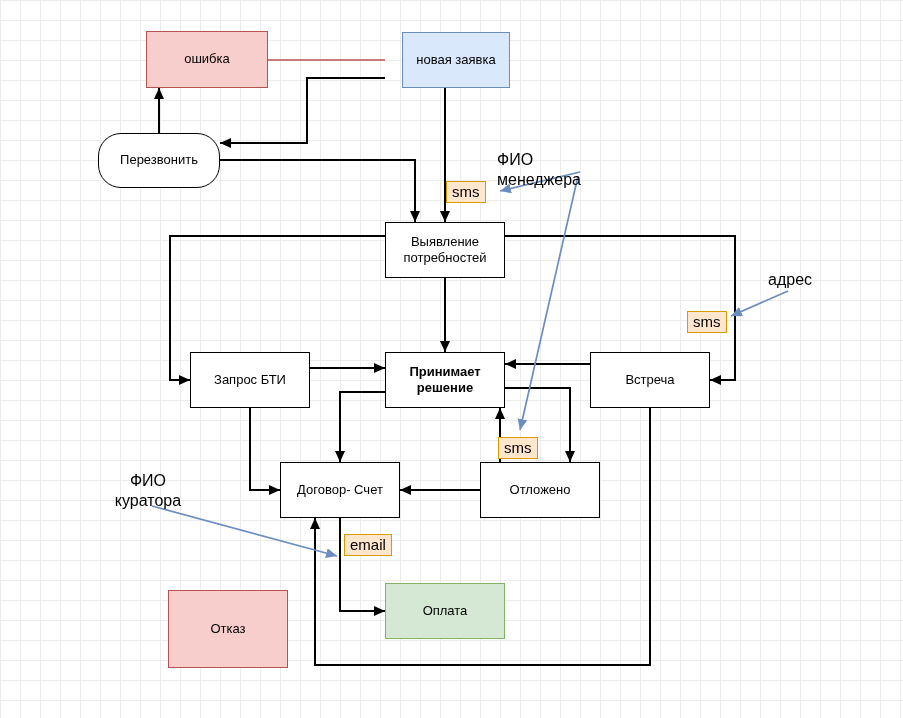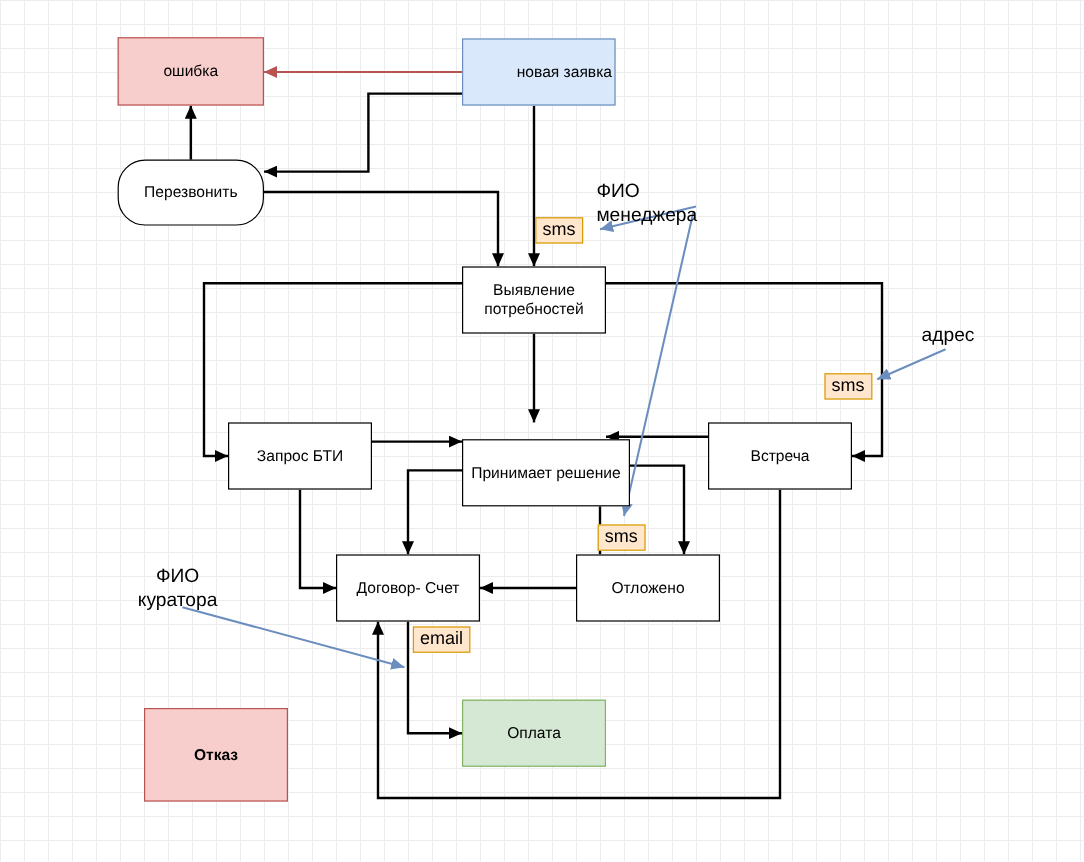--- a/index.html
+++ b/index.html
@@ -14,21 +14,21 @@
     font-family:"Liberation Sans", sans-serif;
     color:#000;
   }
   svg.edges{position:absolute;left:0;top:0;}
   .node{
     position:absolute;display:flex;align-items:center;justify-content:center;
     text-align:center;font-size:13px;line-height:1.25;
     background:#ffffff;border:1.5px solid #000000;box-sizing:border-box;
     padding:2px;
   }
-  .node.red{background:#f8cecc;border-color:#b85450;}
+  .node.red{background:#f8cecc;border-color:#b85450;margin-left:48px;}
   .node.blue{background:#dae8fc;border-color:#6c8ebf;}
   .node.green{background:#d5e8d4;border-color:#82b366;}
   .tag{
     position:absolute;font-size:15px;line-height:1.2;
     background:#ffe6cc;border:1px solid #d79b00;padding:1px 5px;
     box-sizing:border-box;
   }
   .ann{position:absolute;font-size:16px;line-height:1.25;}
   .ann.center{text-align:center;}
 </style>
@@ -87,51 +87,51 @@
 
   <div class="tag" style="left:446px;top:181px;">
     <span>sms</span>
   </div>
   <div class="tag" style="left:687px;top:311px;">
     <span>sms</span>
   </div>
   <div class="tag" style="left:498px;top:437px;">
     <span>sms</span>
   </div>
-  <div class="tag" style="left:344px;top:522px;">
+  <div class="tag" style="left:344px;top:534px;">
     <span>email</span>
   </div>
 
   <div class="node red" style="left:98px;top:31px;width:122px;height:57px;">
     <span>ошибка</span>
   </div>
-  <div class="node blue" style="left:385px;top:32px;width:128px;height:56px;justify-content:flex-end;">
+  <div class="node blue" style="left:402px;top:32px;width:108px;height:56px;">
     <span>новая заявка</span>
   </div>
   <div class="node" style="left:98px;top:133px;width:122px;height:55px;border-radius:23px;">
     <span>Перезвонить</span>
   </div>
   <div class="node" style="left:385px;top:222px;width:120px;height:56px;text-align:center;">
     <span>Выявление потребностей</span>
   </div>
   <div class="node" style="left:190px;top:352px;width:120px;height:56px;">
     <span>Запрос БТИ</span>
   </div>
-  <div class="node" style="left:385px;top:366px;width:140px;height:56px;">
+  <div class="node" style="left:385px;top:352px;width:120px;height:56px;font-weight:bold;">
     <span>Принимает решение</span>
   </div>
   <div class="node" style="left:590px;top:352px;width:120px;height:56px;">
     <span>Встреча</span>
   </div>
   <div class="node" style="left:280px;top:462px;width:120px;height:56px;">
     <span>Договор- Счет</span>
   </div>
   <div class="node" style="left:480px;top:462px;width:120px;height:56px;">
     <span>Отложено</span>
   </div>
   <div class="node green" style="left:385px;top:583px;width:120px;height:56px;">
     <span>Оплата</span>
   </div>
-  <div class="node red" style="left:120px;top:590px;width:120px;height:78px;font-weight:bold;">
+  <div class="node red" style="left:120px;top:590px;width:120px;height:78px;">
     <span>Отказ</span>
   </div>
 
 </div>
 
 </body></html>

